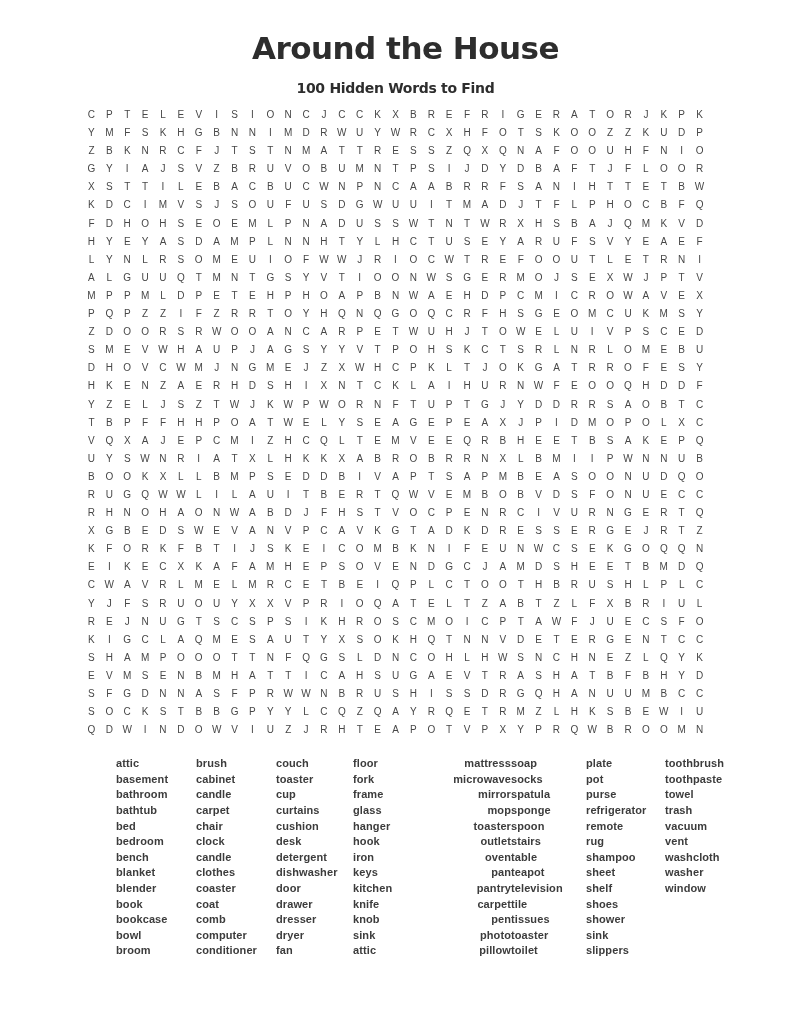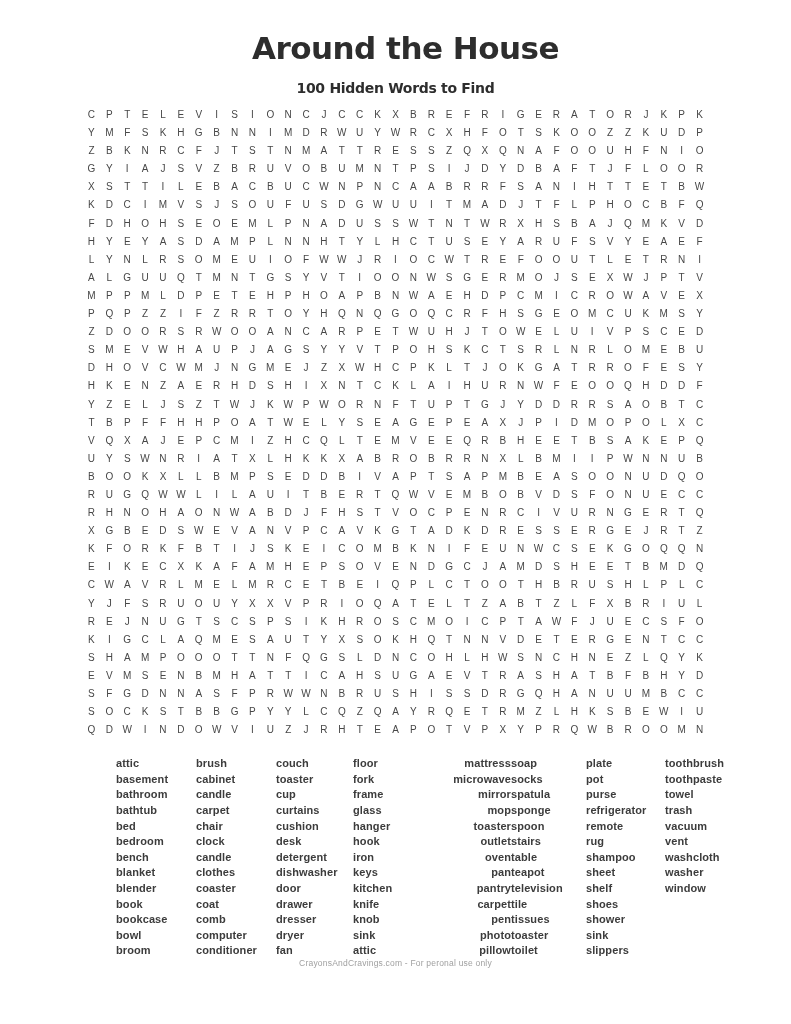--- a/index.html
+++ b/index.html
@@ -1500,14 +1500,13 @@
         <div class="word-item">towel</div>
         <div class="word-item">trash</div>
         <div class="word-item">vacuum</div>
         <div class="word-item">vent</div>
         <div class="word-item">washcloth</div>
         <div class="word-item">washer</div>
         <div class="word-item">window</div>
       </div>
     </div>
 
-  <div class="footer">CrayonsAndCravings.com - For peronal use only</div>
 </div>
 
 </body></html>

